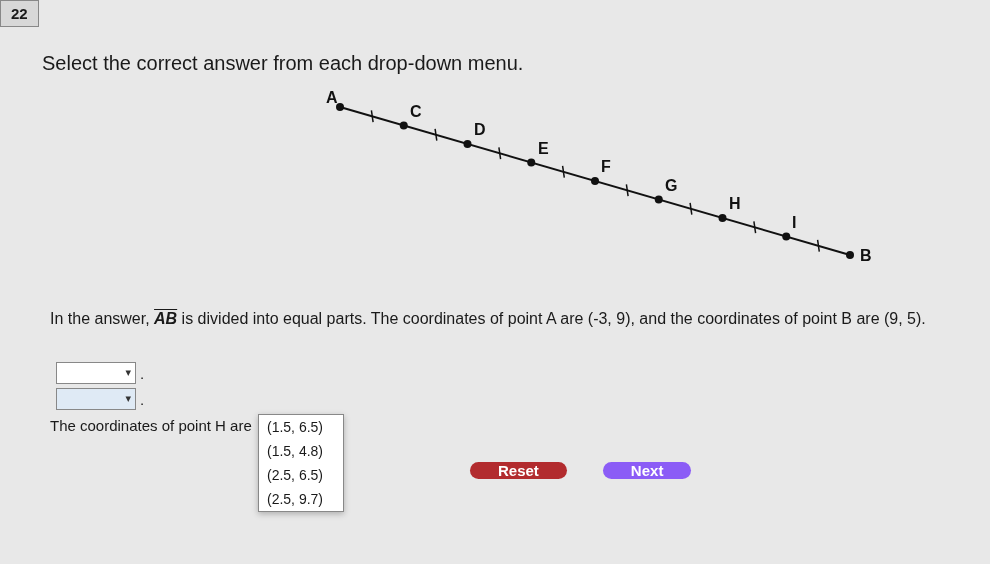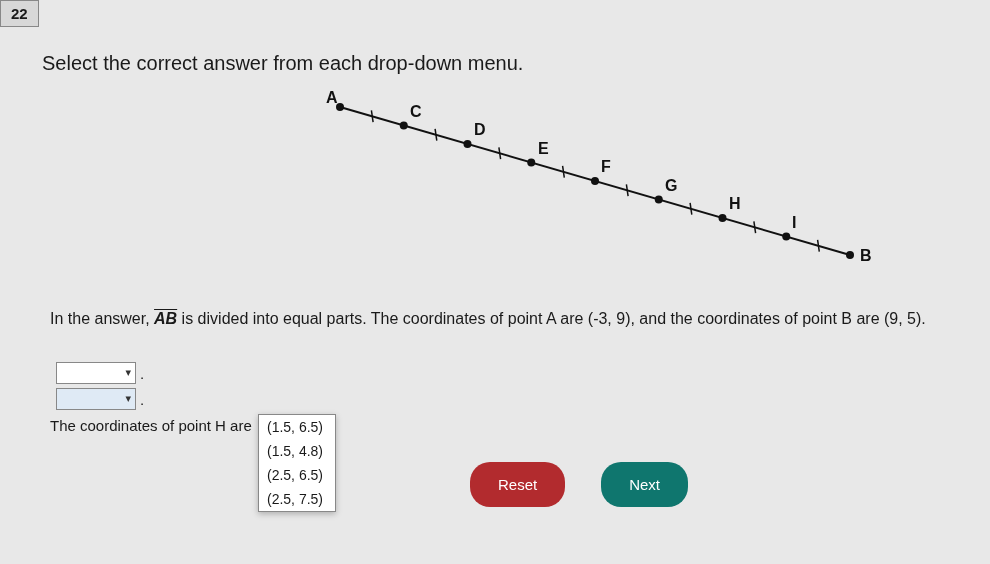--- a/index.html
+++ b/index.html
@@ -66,47 +66,47 @@
     position: absolute;
     right: 4px;
     top: 3px;
     font-size: 11px;
     color: #333;
   }
   .dropdown-open-panel {
     position: absolute;
     top: 414px;
     left: 258px;
-    width: 78px;
+    width: 86px;
     background: #fff;
     border: 1px solid #888;
     box-shadow: 0 2px 6px rgba(0,0,0,0.25);
     font-size: 14px;
   }
   .dropdown-open-panel .opt {
     padding: 4px 8px;
   }
   .buttons {
     position: absolute;
     top: 462px;
     left: 470px;
     display: flex;
     gap: 36px;
   }
   .pill {
     border: none;
     border-radius: 20px;
-    padding: 14px 28px;
+    padding: 0 28px;
     font-size: 15px;
-    font-weight: normal;
+    font-weight: bold;
     color: #fff;
     cursor: pointer;
   }
   .btn-reset { background: #b22b2e; }
-  .btn-next  { background: #0f766e; }
+  .btn-next  { background: #8b5cf6; }
   .svg-label { font-family: Arial, sans-serif; font-size: 16px; font-weight: bold; fill: #111; }
 </style>
 </head>
 <body>
 
 <div class="q-num-box">
   <span>22</span>
 </div>
 
 <div class="instruction">Select the correct answer from each drop-down menu.</div>
@@ -189,19 +189,19 @@
   </div>
   <div class="answer-row">
     <span>The coordinates of point H are </span>
   </div>
 </div>
 
 <div class="dropdown-open-panel">
   <div class="opt">(1.5, 6.5)</div>
   <div class="opt">(1.5, 4.8)</div>
   <div class="opt">(2.5, 6.5)</div>
-  <div class="opt">(2.5, 7.5)</div>
+  <div class="opt">(2.5, 9.7)</div>
 </div>
 
 <div class="buttons">
   <button class="pill btn-reset">Reset</button>
   <button class="pill btn-next">Next</button>
 </div>
 
 </body></html>

